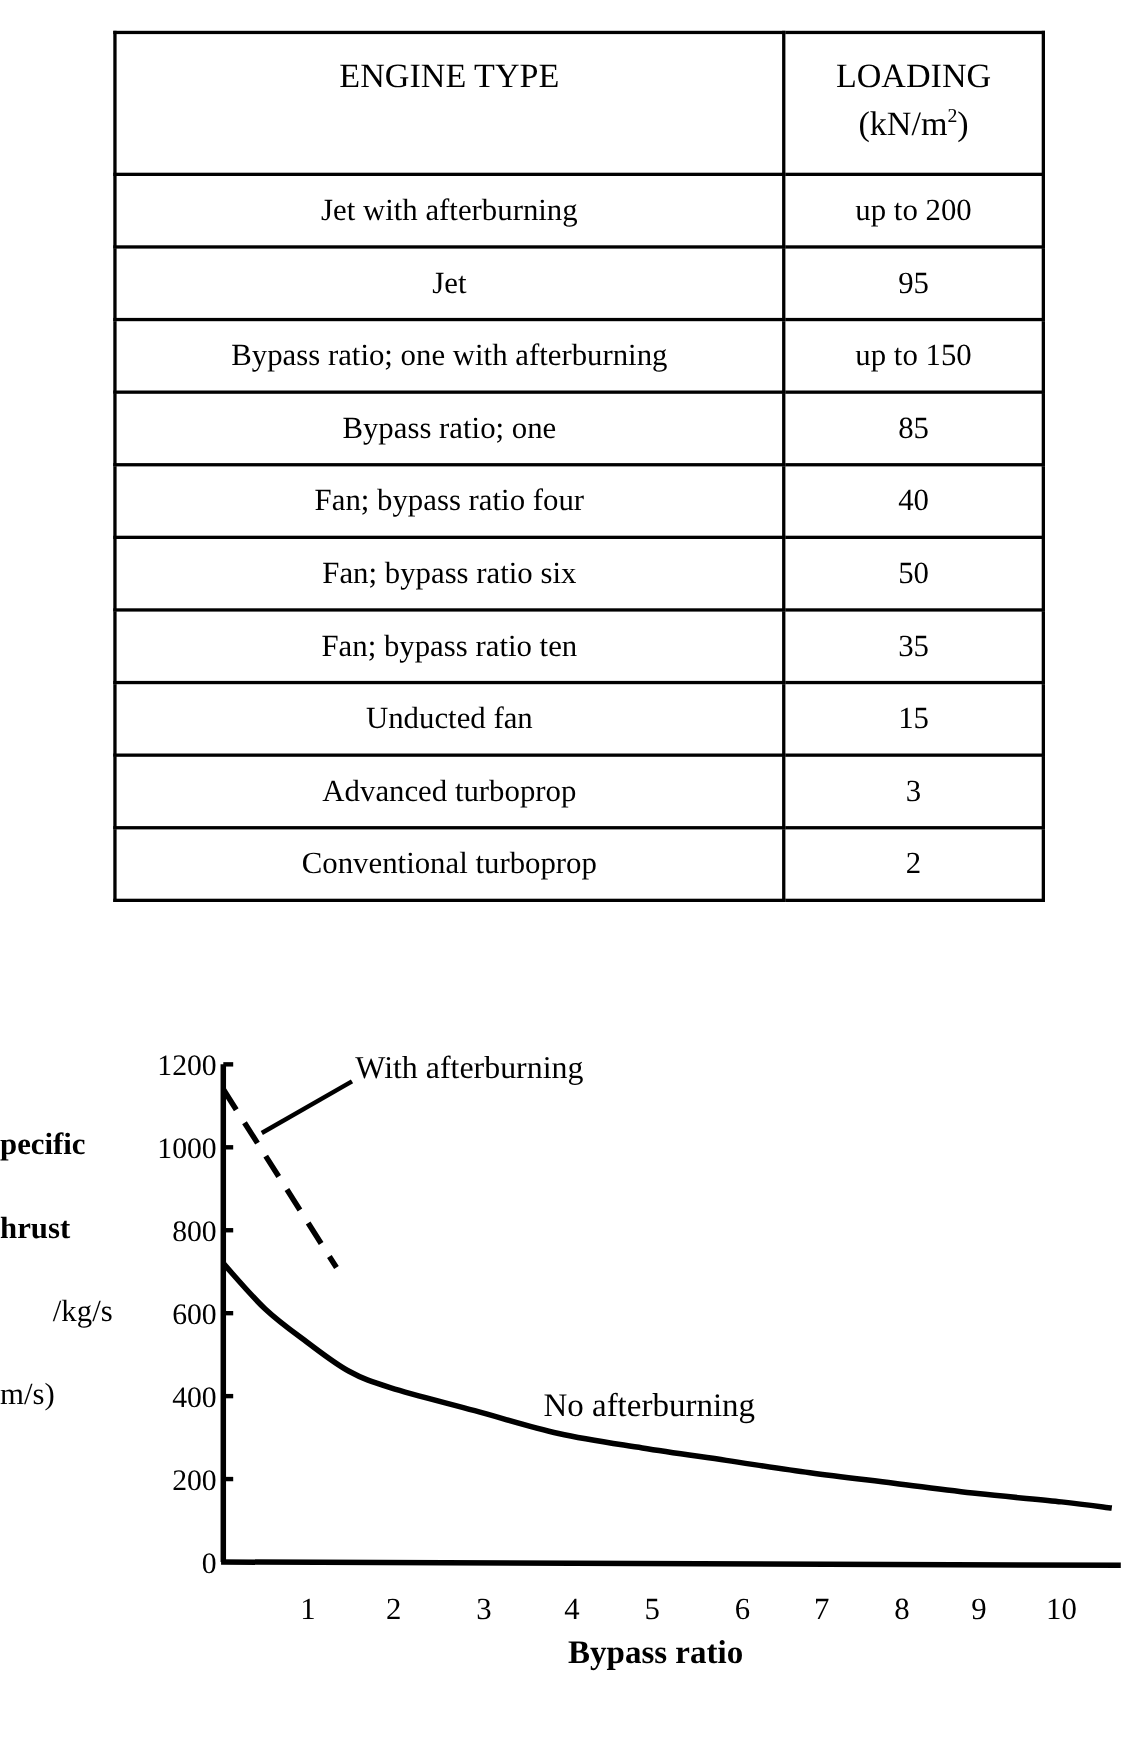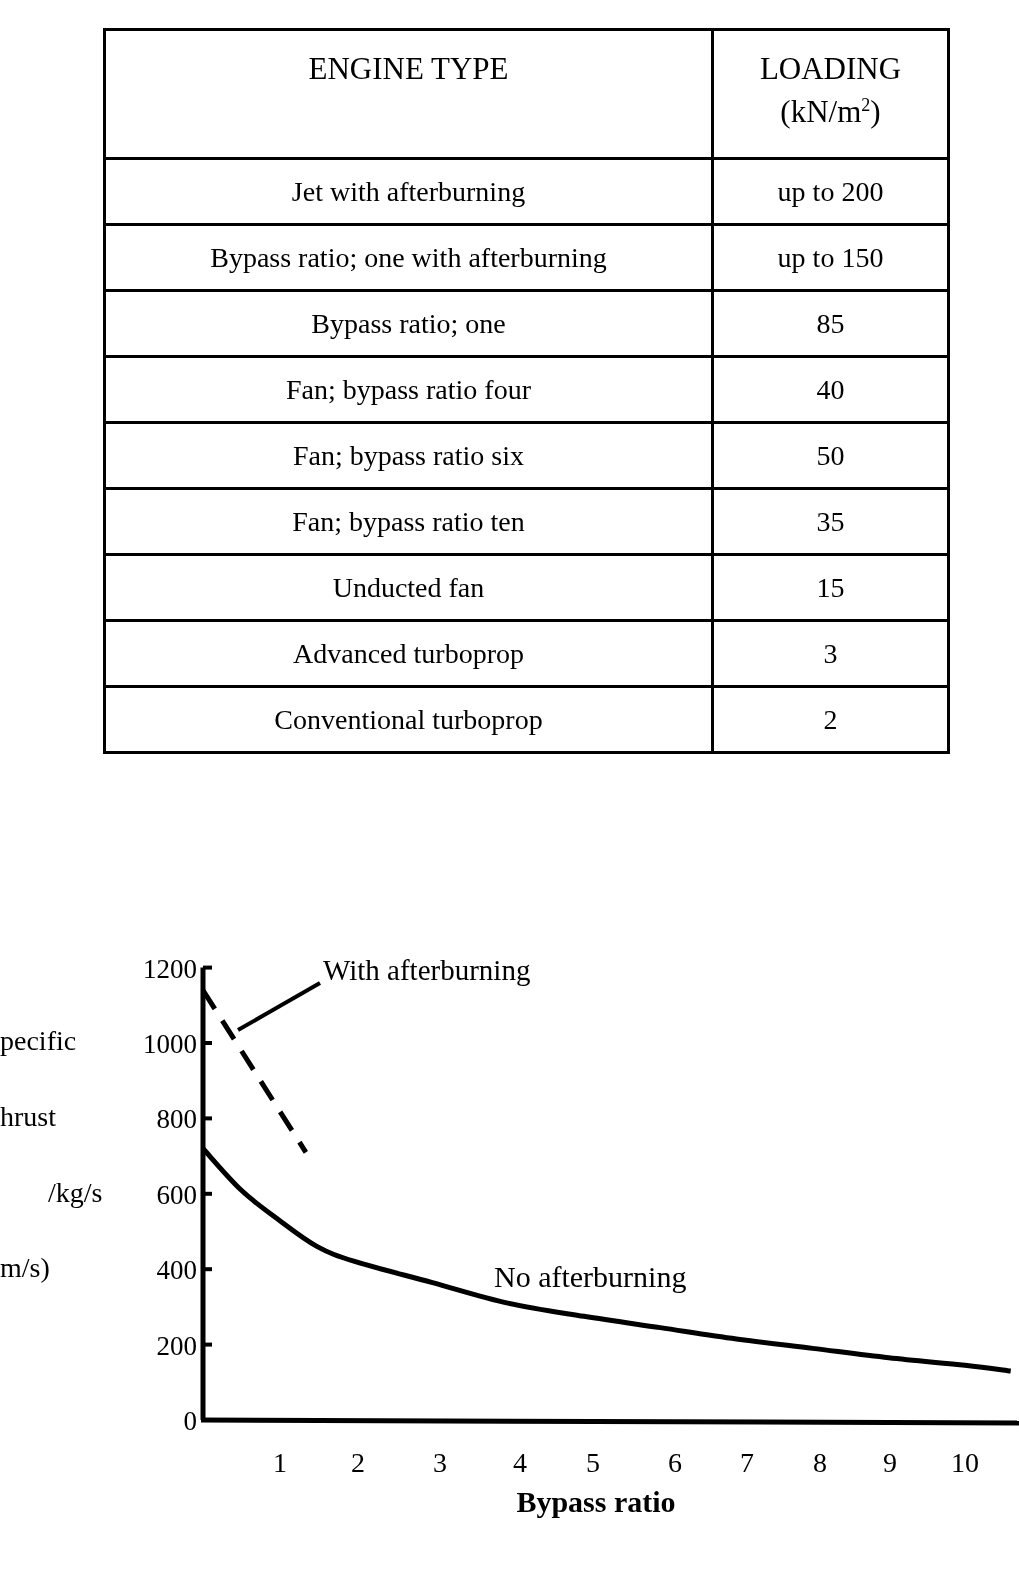--- a/index.html
+++ b/index.html
@@ -7,21 +7,21 @@
   .table-wrap { position: absolute; left: 103px; top: 28px; width: 724px; }
   table { border-collapse: collapse; width: 844px; table-layout: fixed; }
   td, th { border: 3px solid #000; text-align: center; font-weight: normal; font-size: 28px; padding: 0; }
   th { height: 106px; vertical-align: top; padding-top: 20px; font-size: 31px; line-height: 36px; }
   td { height: 63px; }
   col.c1 { width: 608px; }
   col.c2 { width: 236px; }
   .unit sup { font-size: 18px; }
   svg text { font-family: "Liberation Serif", "DejaVu Serif", serif; }
   .ylabel { position: absolute; left: 0; font-size: 28px; }
-  .ylabel.bold { font-weight: normal; }
+  .ylabel.bold { font-weight: bold; }
 </style>
 </head>
 <body>
 
 <div class="table-wrap">
   <table>
     <colgroup>
         <col class="c1">
         <col class="c2">
       </colgroup>
@@ -31,20 +31,24 @@
         <th>
           <div>LOADING</div>
           <div class="unit"><span>(kN/m</span><sup>2</sup><span>)</span></div>
         </th>
       </tr>
     </thead>
     <tbody id="tbody">
         <tr>
           <td>Jet with afterburning</td>
           <td>up to 200</td>
+        </tr>
+        <tr>
+          <td>Jet</td>
+          <td>95</td>
         </tr>
         <tr>
           <td>Bypass ratio; one with afterburning</td>
           <td>up to 150</td>
         </tr>
         <tr>
           <td>Bypass ratio; one</td>
           <td>85</td>
         </tr>
         <tr>

